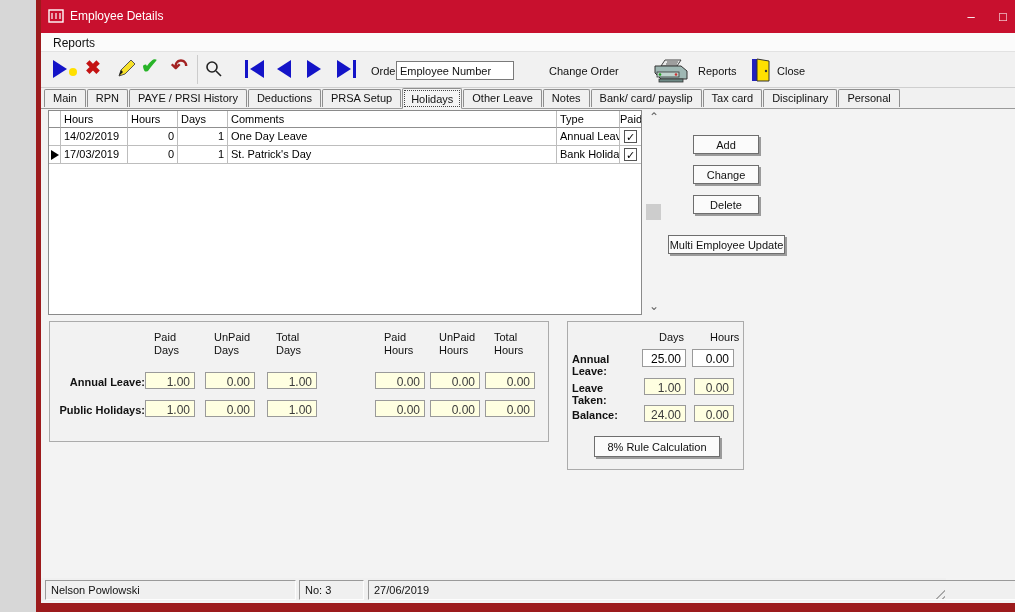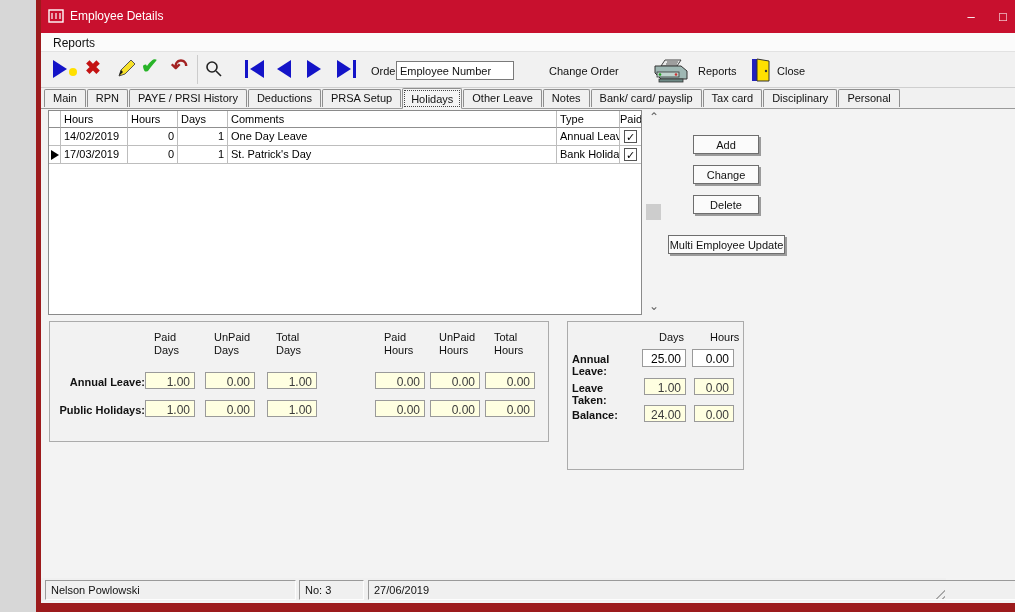--- a/index.html
+++ b/index.html
@@ -238,20 +238,21 @@
     <div class="field white" style="left:124px;top:27px;width:42px;">0.00</div>
 
     <div class="rowlabel" style="left:4px;top:60px;width:68px;text-align:left;">Leave Taken:</div>
     <div class="field" style="left:76px;top:56px;width:42px;">1.00</div>
     <div class="field" style="left:126px;top:56px;width:40px;">0.00</div>
 
     <div class="rowlabel" style="left:4px;top:87px;width:68px;text-align:left;">Balance:</div>
     <div class="field" style="left:76px;top:83px;width:42px;">24.00</div>
     <div class="field" style="left:126px;top:83px;width:40px;">0.00</div>
 
+    <div class="btn3d" style="position:absolute;left:26px;top:114px;width:126px;height:21px;">8% Rule Calculation</div>
   </div>
 
   <div class="abs statusbar">
     <div class="sbox" style="left:4px;width:251px;">Nelson Powlowski</div>
     <div class="sbox" style="left:258px;width:65px;">No: 3</div>
     <div class="sbox" style="left:327px;width:679px;">27/06/2019</div>
     <div class="grip"></div>
   </div>
 
 </div>

